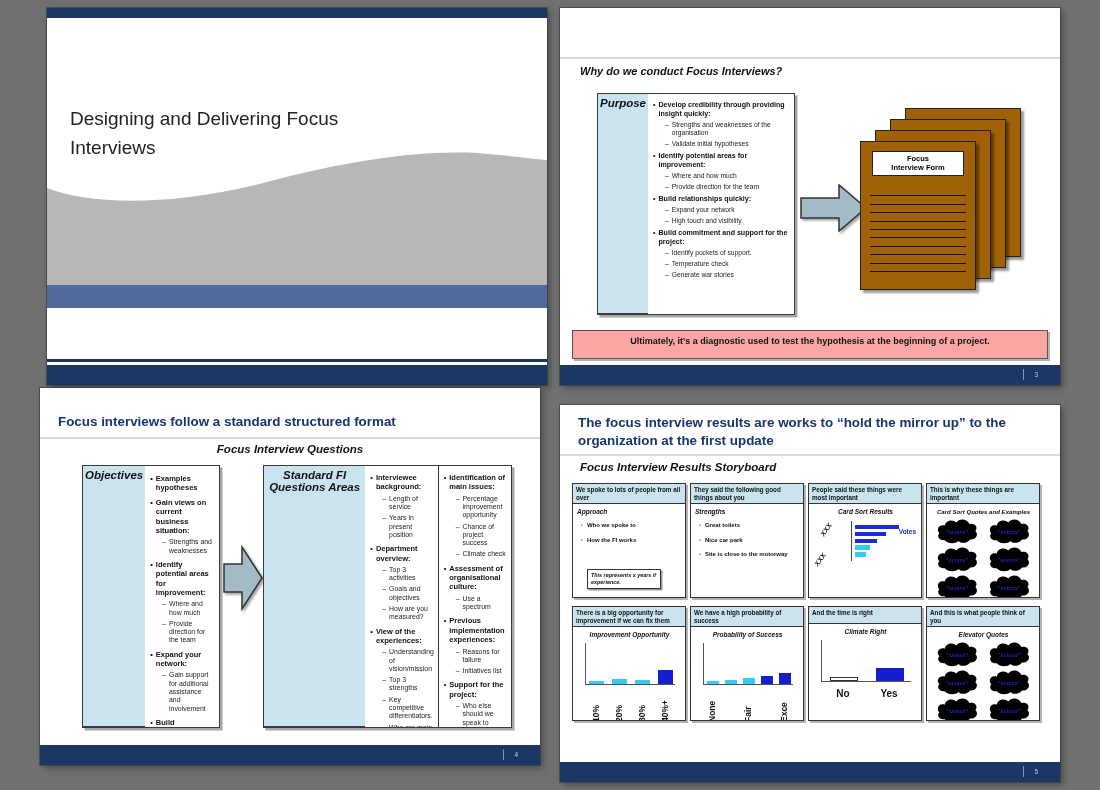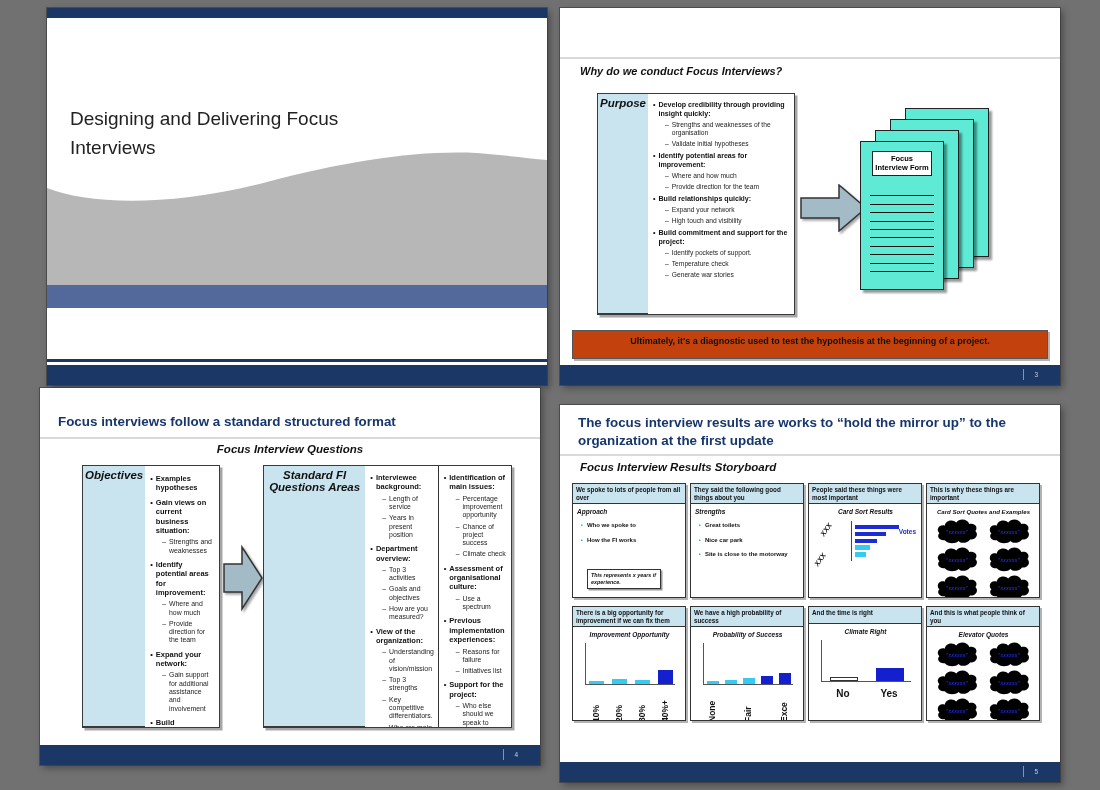--- a/index.html
+++ b/index.html
@@ -39,29 +39,29 @@
   .fi-cols{flex:1;display:flex}
   .ficol{flex:1;padding:2px 5px;overflow:hidden}
   .ficol+.ficol{border-left:1.2px solid #333}
 
   
   .shape polygon{fill:#A3BBC7;stroke:#333;stroke-width:1.5}
   .arrow{position:absolute;filter:drop-shadow(2px 2px 1px rgba(0,0,0,.35))}
 
   
   .docstack{position:absolute;left:300px;top:100px;width:150px;height:190px}
-  .page{position:absolute;width:84px;height:149px;background:#5eead4;border:1.4px solid #222;
+  .page{position:absolute;width:116px;height:149px;background:#a16207;border:1.4px solid #222;
         box-shadow:3px 3px 2px rgba(0,0,0,.4)}
   .doclabel{position:absolute;top:9px;left:11px;right:11px;background:#fff;border:1.2px solid #222;
             font-weight:bold;font-size:7.5px;text-align:center;padding:2px 1px;line-height:1.25;white-space:pre-line}
   .dlines{position:absolute;top:46px;left:9px;right:9px}
   .dline{border-top:1.3px solid #141414;margin-top:7.4px}
 
   
-  .banner{position:absolute;left:12px;top:322px;width:476px;height:29px;background:#c2410c;
+  .banner{position:absolute;left:12px;top:322px;width:476px;height:29px;background:#fca5a5;
           border:1.2px solid #555;box-shadow:2px 2px 0 rgba(0,0,0,.3);text-align:center;
           font-weight:bold;font-size:9px;line-height:20px;color:#111}
 
   
   .panels{position:absolute;left:12px;top:78px;display:grid;grid-template-columns:repeat(4,114px);
           grid-auto-rows:115px;column-gap:4px;row-gap:8px}
   .panel{position:relative;background:#fff;border:1px solid #333;box-shadow:2px 2px 0 rgba(0,0,0,.3);overflow:hidden}
   .ph{background:#C9E3EF;border-bottom:1px solid #333;font-size:6.3px;font-weight:bold;
       line-height:1.22;padding:2px 3px;min-height:17px;color:#111}
   .plabel{font-style:italic;font-weight:bold;font-size:6.5px;margin:4px 3px 0 4px;color:#111}
@@ -266,21 +266,21 @@
         <div class="b2">
             <span>Top 3 activities</span>
           </div>
         <div class="b2">
             <span>Goals and objectives</span>
           </div>
         <div class="b2">
             <span>How are you measured?</span>
           </div>
         <div class="b1">
-            <span>View of the organization:</span>
+            <span>View of the experiences:</span>
           </div>
         <div class="b2">
             <span>Understanding of vision/mission</span>
           </div>
         <div class="b2">
             <span>Top 3 strengths</span>
           </div>
         <div class="b2">
             <span>Key competitive differentiators.</span>
           </div>

